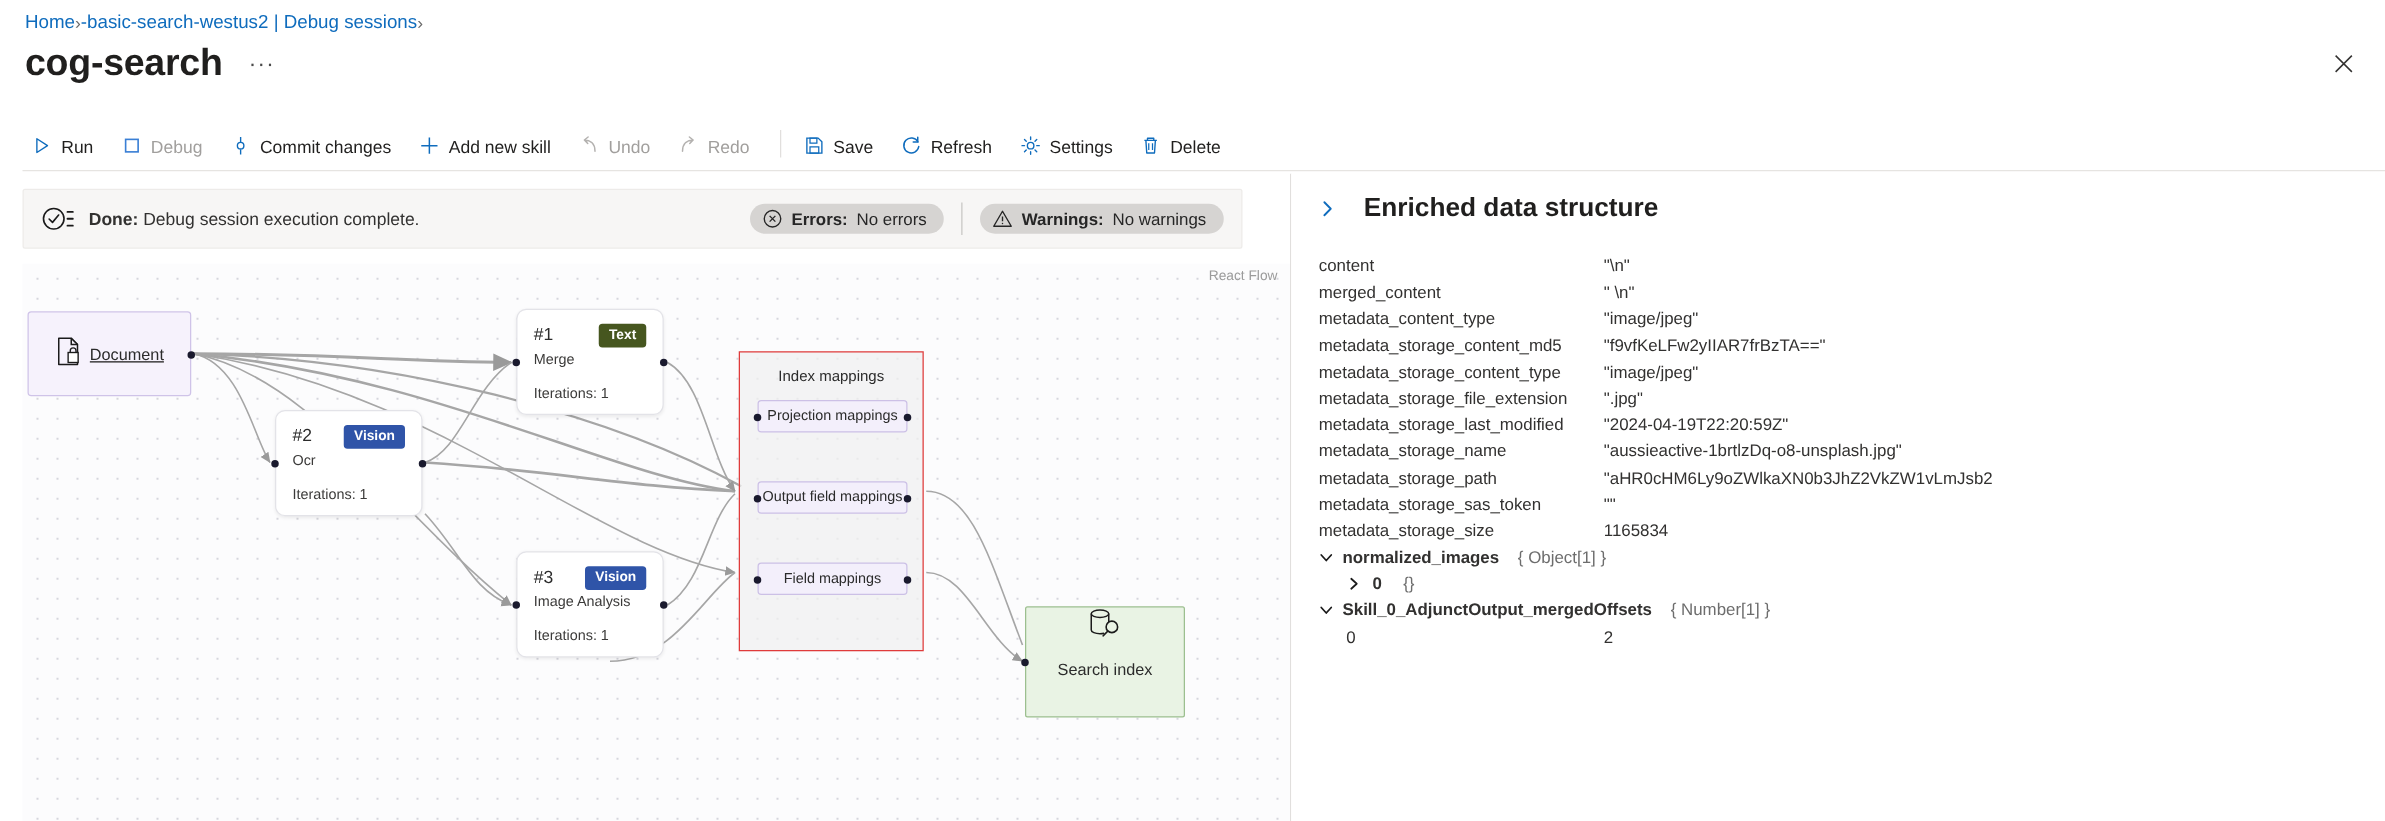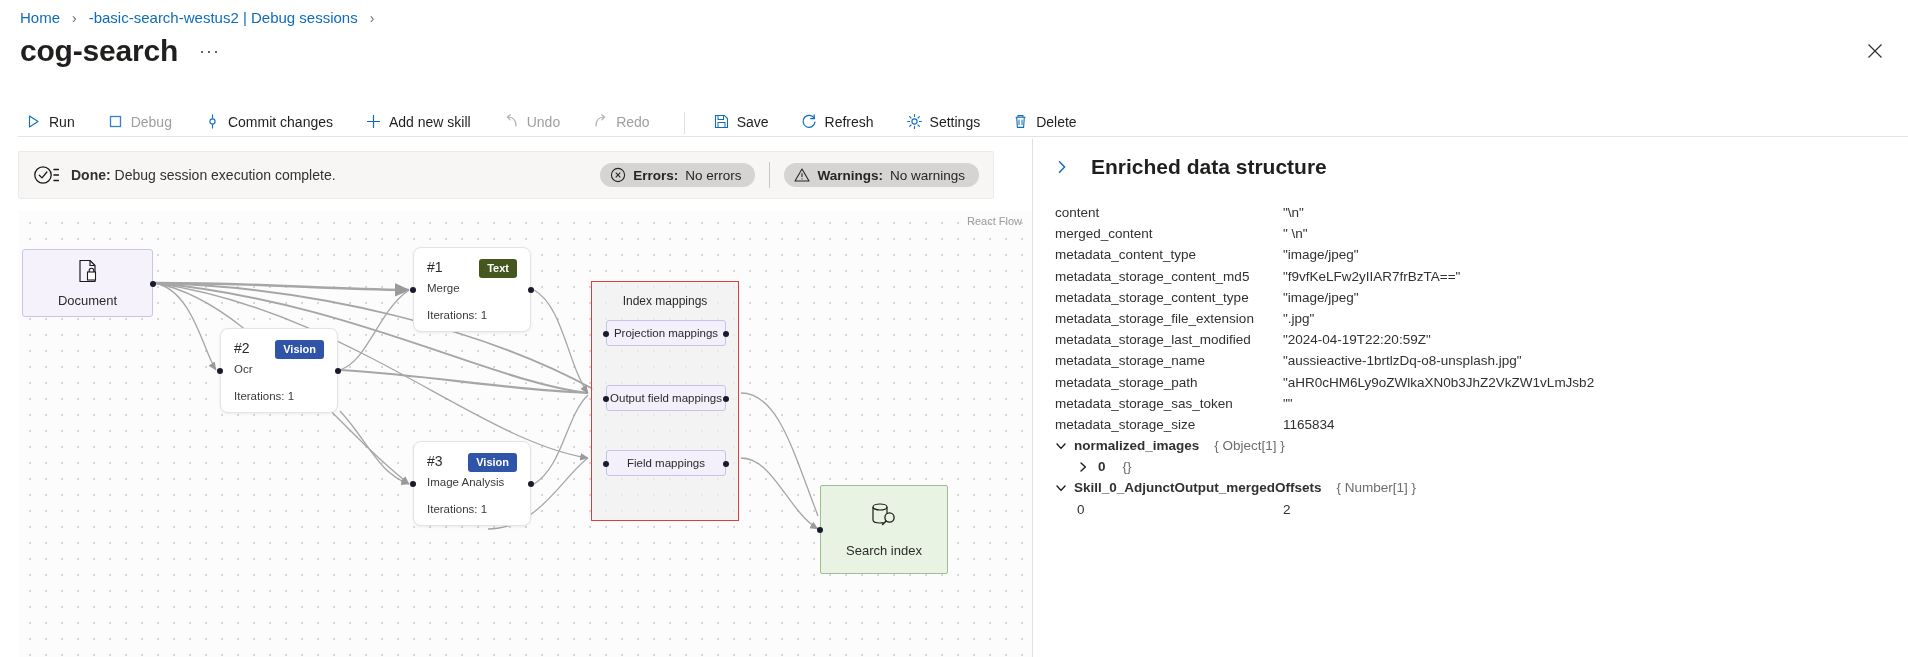--- a/index.html
+++ b/index.html
@@ -9,21 +9,21 @@
     overflow: hidden;
     background: #ffffff;
     font-family: "Liberation Sans", sans-serif;
     color: #1b1a19;
   }
   .page { position: relative; width: 1908px; height: 657px; background:#fff; }
 
   
   .breadcrumb {
     position: absolute; left: 20px; top: 8px;
-    display: flex; align-items: center; gap: 12px;
+    display: flex; align-items: center; gap: 0;
     font-size: 15px; line-height: 20px;
   }
   .crumb-link { color: #0f6cbd; cursor: pointer; white-space: nowrap; }
   .crumb-sep { color: #6b6b6b; font-size: 14px; }
 
   
   .title-row {
     position: absolute; left: 20px; top: 32px;
     display: flex; align-items: center; gap: 17px;
   }
@@ -39,21 +39,21 @@
     position: absolute; right: 18px; top: 36px;
     width: 30px; height: 30px;
     display: flex; align-items: center; justify-content: center;
     cursor: pointer; color: #323130;
   }
 
   
   .toolbar {
     position: absolute; left: 18px; top: 104px; right: 0;
     height: 30px;
-    display: flex; align-items: flex-end; gap: 12px;
+    display: flex; align-items: flex-start; gap: 2px;
     font-size: 14px;
   }
   .tb-btn {
     display: flex; align-items: center; gap: 7px;
     padding: 4px 11px 4px 7px; margin-right: 2px;
     cursor: pointer; color: #201f1e; white-space: nowrap;
     border-radius: 2px;
   }
   .tb-btn.disabled { color: #a19f9d; cursor: default; }
   .tb-ico { width: 17px; height: 17px; display:block; flex: 0 0 17px; }
@@ -109,22 +109,23 @@
     overflow: hidden;
   }
   .react-flow-label {
     position: absolute; right: 10px; top: 4px;
     font-size: 11px; color: #9b9b9b;
   }
   .node { position: absolute; }
   .node-doc {
     left: 4px; top: 38px; width: 131px; height: 68px;
     background: #f6f2fc; border: 1px solid #cfc3e8; border-radius: 3px;
-    display: flex; flex-direction: column; align-items: center; justify-content: center;
+    display: flex; flex-direction: row; align-items: center; justify-content: center;
     gap: 6px;
+    text-decoration: underline;
   }
   .node-doc .lbl { font-size: 13px; color: #2b2b2b; }
   .skill-node {
     background: #ffffff; border: 1px solid #e3e3e8; border-radius: 8px;
     box-shadow: 0 1px 3px rgba(0,0,0,.07);
     padding: 11px 13px 10px 13px;
   }
   .skill-head {
     display: flex; align-items: flex-start; justify-content: space-between;
   }
@@ -157,21 +158,21 @@
     display: flex; align-items: center; justify-content: center;
     font-size: 11.5px; color: #2b2b2b;
   }
   .map-1 { top: 38px; }
   .map-2 { top: 103px; }
   .map-3 { top: 168px; }
 
   .node-index {
     left: 802px; top: 274px; width: 128px; height: 89px;
     background: #e9f3e4; border: 1px solid #9cbf8f; border-radius: 2px;
-    display: flex; flex-direction: column; align-items: center; justify-content: center;
+    display: flex; flex-direction: column; align-items: center; justify-content: flex-start;
     gap: 9px;
   }
   .node-index .lbl { font-size: 13px; color: #2b2b2b; }
 
   .port {
     position: absolute; width: 6px; height: 6px; border-radius: 50%;
     background: #1a1a2e;
   }
   .edges { position: absolute; left:0; top:0; width:100%; height:100%; }
 

